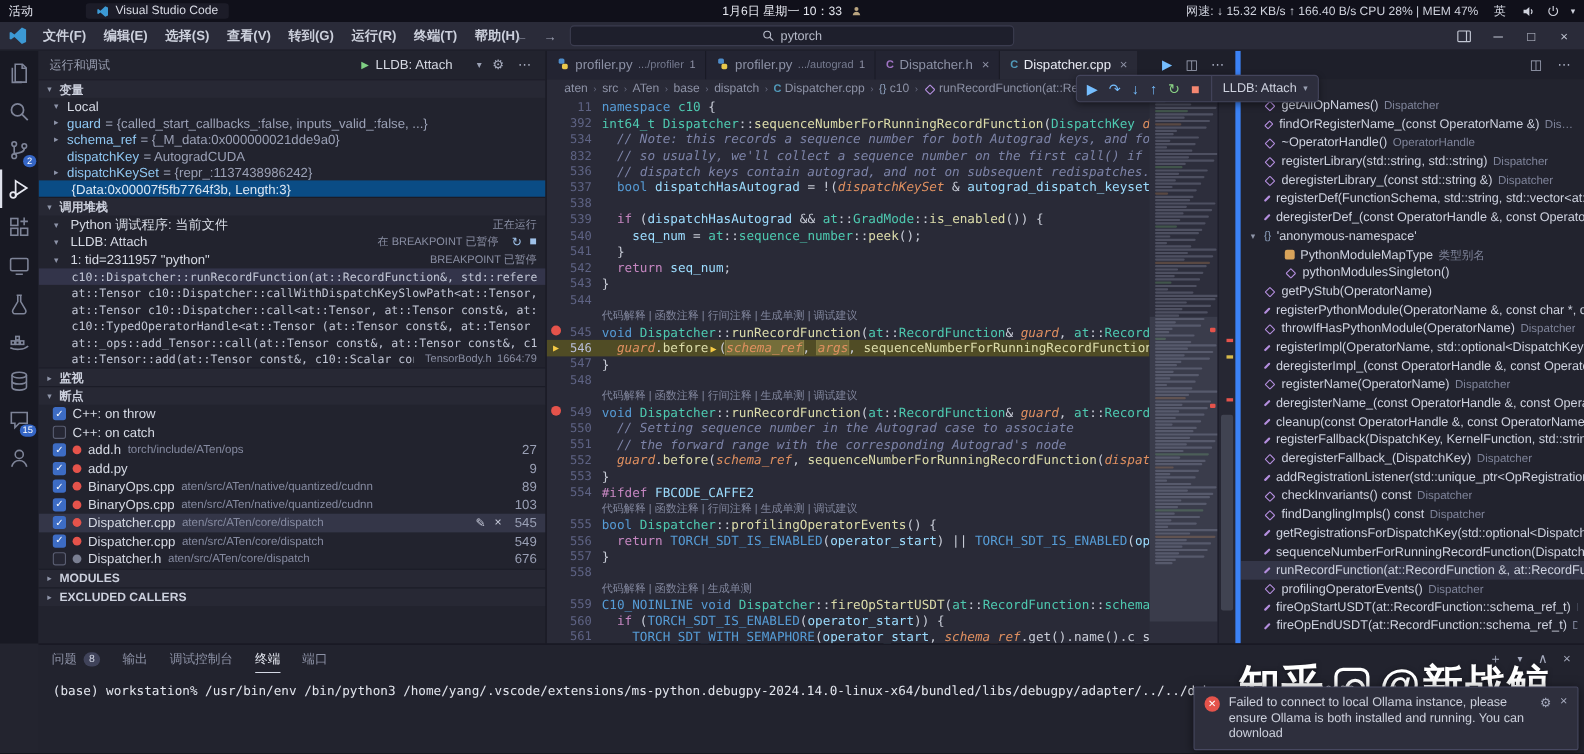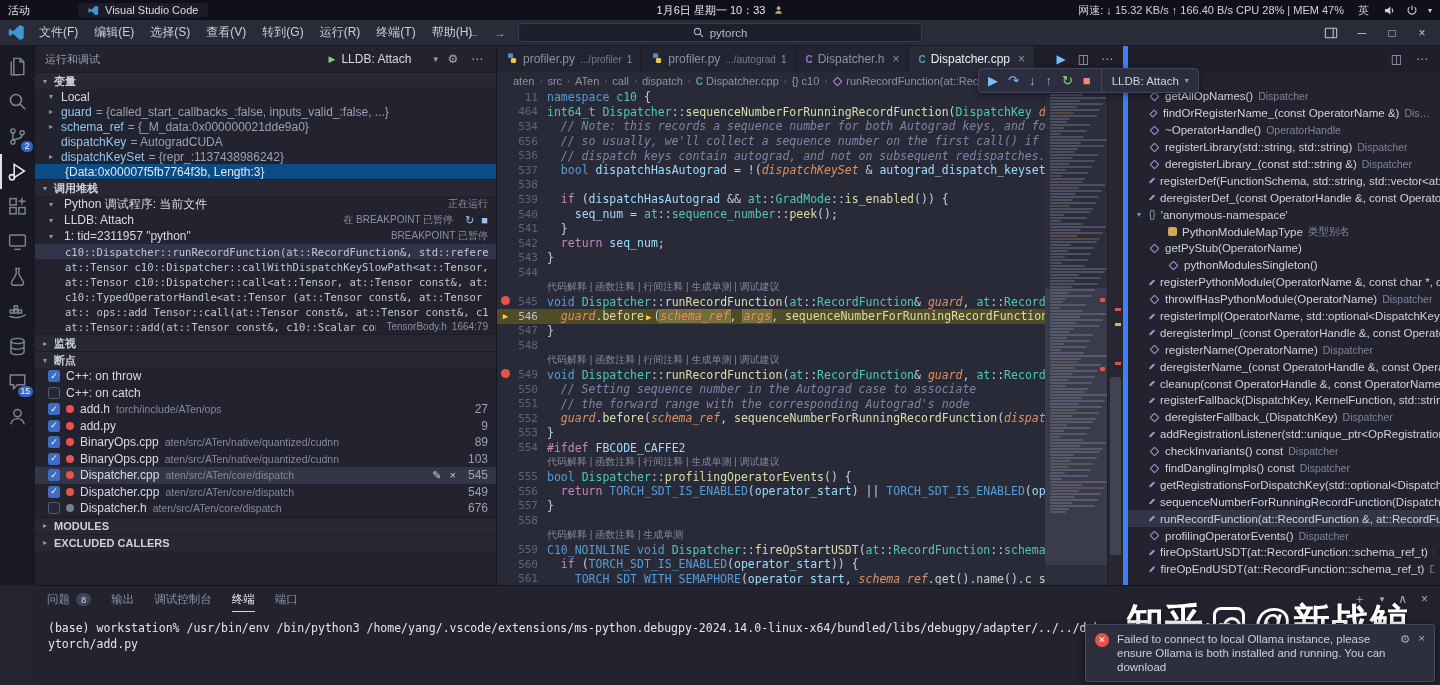--- a/index.html
+++ b/index.html
@@ -13,21 +13,21 @@
   .osbar-left{display:flex;align-items:center;gap:14px;}
   .win-title{display:flex;align-items:center;gap:6px;background:#1c1c28;border-radius:3px;padding:1px 10px;color:#d8dae4;margin-left:34px;}
   .osbar-center{position:absolute;left:50%;transform:translateX(-50%);display:flex;align-items:center;gap:8px;color:#e6e8f0;}
   .osbar-right{margin-left:auto;display:flex;align-items:center;gap:10px;color:#cfd2dd;}
   .ime-box{padding:0 4px;}
 
   
   .titlebar{position:absolute;top:20px;left:0;width:100%;height:26px;background:#2a2b39;display:flex;align-items:center;z-index:35;
     border-bottom:1px solid #1a1b25;padding-left:8px;}
   .vsc-logo{width:17px;height:17px;margin-right:6px;flex:none;}
-  .menus{display:flex;align-items:center;}
+  .menus{display:flex;align-items:center;font-weight:bold;}
   .menus span{padding:0 8px;font-size:12px;color:#ccd0dc;}
   .nav-arrows{position:absolute;left:468px;display:flex;gap:14px;color:#9da2b4;font-size:12px;}
   .cmd-center{position:absolute;left:50%;transform:translateX(-50%);width:404px;height:19px;background:#1e1f2c;border:1px solid #3b3c4f;
     border-radius:4px;display:flex;align-items:center;justify-content:center;gap:6px;font-size:11.5px;color:#b6bac8;}
   .tb-right{margin-left:auto;display:flex;align-items:center;gap:2px;padding-right:4px;color:#c3c7d4;}
   .win-btn{width:28px;text-align:center;font-size:12px;}
 
   
   .workbench{position:absolute;top:46px;left:0;width:1440px;height:539px;display:flex;}
 
@@ -532,21 +532,21 @@
           <span class="crumb-sep">›</span>
           <span class="crumb">
             <span>src</span>
           </span>
           <span class="crumb-sep">›</span>
           <span class="crumb">
             <span>ATen</span>
           </span>
           <span class="crumb-sep">›</span>
           <span class="crumb">
-            <span>call</span>
+            <span>base</span>
           </span>
           <span class="crumb-sep">›</span>
           <span class="crumb">
             <span>dispatch</span>
           </span>
           <span class="crumb-sep">›</span>
           <span class="crumb">
             <span class="bc-file">C</span>
             <span>Dispatcher.cpp</span>
           </span>
@@ -563,31 +563,31 @@
         </div>
       <div class="editor-body">
         <div class="code" id="codelines">
             <div class="crow">
               <span class="gm"></span>
               <span class="ln">11</span>
               <span class="ct"><span class="tok-k">namespace </span><span class="tok-t">c10</span><span class="tok-p"> {</span></span>
             </div>
             <div class="crow">
               <span class="gm"></span>
-              <span class="ln">464</span>
+              <span class="ln">392</span>
               <span class="ct"><span class="tok-t">int64_t </span><span class="tok-t">Dispatcher</span><span class="tok-p">::</span><span class="tok-f">sequenceNumberForRunningRecordFunction</span><span class="tok-p">(</span><span class="tok-t">DispatchKey</span><span class="tok-pa"> dis</span></span>
             </div>
             <div class="crow">
               <span class="gm"></span>
               <span class="ln">534</span>
               <span class="ct"><span class="tok-c">  // Note: this records a sequence number for both Autograd keys, and for</span></span>
             </div>
             <div class="crow">
               <span class="gm"></span>
-              <span class="ln">656</span>
+              <span class="ln">832</span>
               <span class="ct"><span class="tok-c">  // so usually, we'll collect a sequence number on the first call() if th</span></span>
             </div>
             <div class="crow">
               <span class="gm"></span>
               <span class="ln">536</span>
               <span class="ct"><span class="tok-c">  // dispatch keys contain autograd, and not on subsequent redispatches.</span></span>
             </div>
             <div class="crow">
               <span class="gm"></span>
               <span class="ln">537</span>
@@ -944,28 +944,28 @@
           </div>
           <div class="or-row">
             <span class="or-sp"></span>
             <span class="or-ind"></span>
             <span class="sym-ta"></span>
             <span class="or-label">PythonModuleMapType</span>
             <span class="or-detail">类型别名</span>
           </div>
           <div class="or-row">
             <span class="or-sp"></span>
+            <span class="or-ind"></span>
+            <span class="sym-diamond"></span>
+            <span class="or-label">pythonModulesSingleton()</span>
+          </div>
+          <div class="or-row">
+            <span class="or-sp"></span>
             <span class="sym-diamond"></span>
             <span class="or-label">getPyStub(OperatorName)</span>
-          </div>
-          <div class="or-row">
-            <span class="or-sp"></span>
-            <span class="or-ind"></span>
-            <span class="sym-diamond"></span>
-            <span class="or-label">pythonModulesSingleton()</span>
           </div>
           <div class="or-row">
             <span class="or-sp"></span>
             <span class="sym-diamond"></span>
             <span class="or-label">registerPythonModule(OperatorName &amp;, const char *, con...</span>
           </div>
           <div class="or-row">
             <span class="or-sp"></span>
             <span class="sym-diamond"></span>
             <span class="or-label">throwIfHasPythonModule(OperatorName)</span>
@@ -1099,21 +1099,20 @@
         </div>
       <div class="panel-actions">
         <span>＋</span>
         <span style="font-size:9px;">▾</span>
         <span>∧</span>
         <span>×</span>
       </div>
     </div>
     <div class="terminal">
       <div>(base) workstation%  /usr/bin/env /bin/python3 /home/yang/.vscode/extensions/ms-python.debugpy-2024.14.0-linux-x64/bundled/libs/debugpy/adapter/../../debugpy/launcher 40139 -- /home</div>
-      <div>ytorch/add.py</div>
     </div>
   </div>
 
   <div class="watermark">
     <span>知乎</span>
     <span class="wm-logo"></span>
     <span>@新战鲸</span>
   </div>
 
   <div class="toast">

